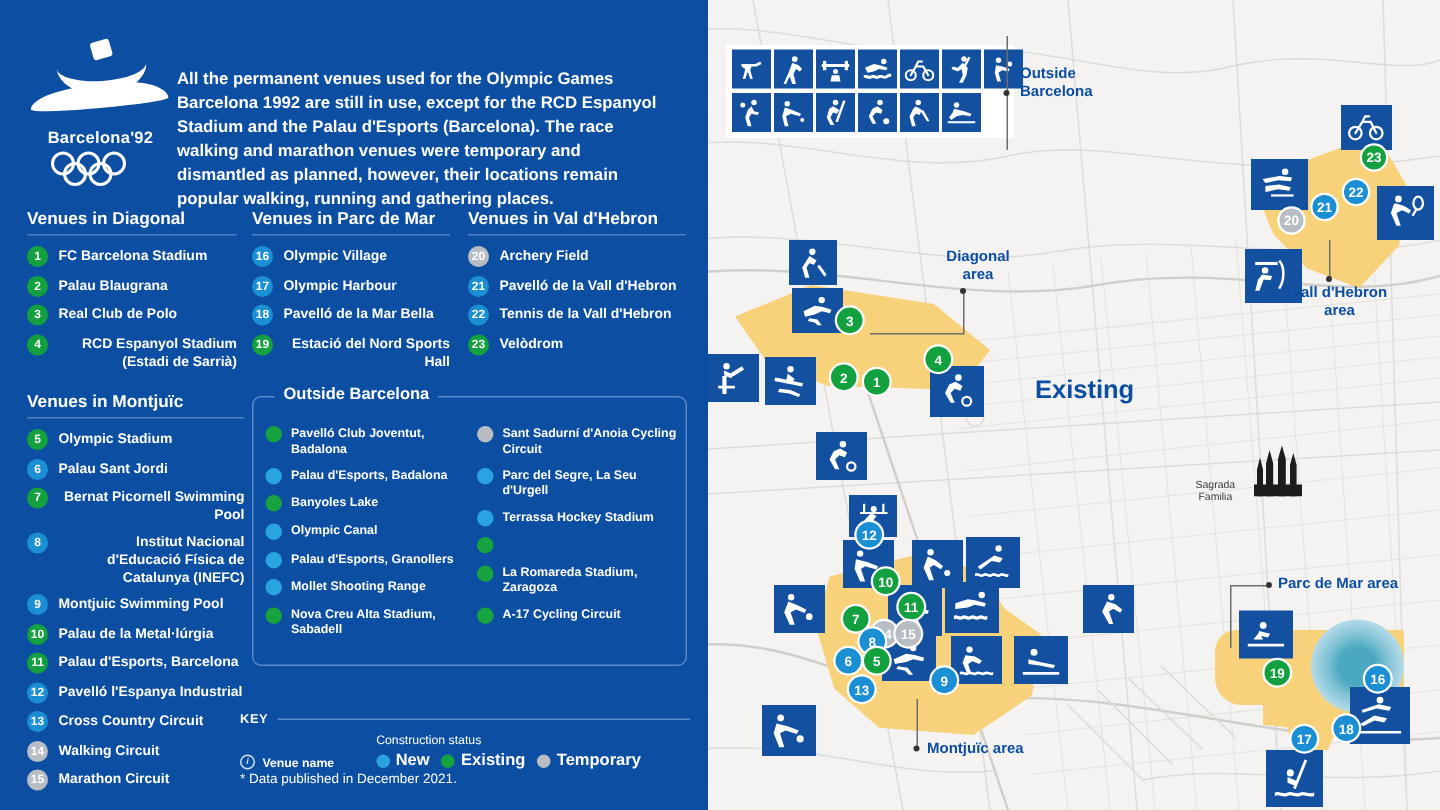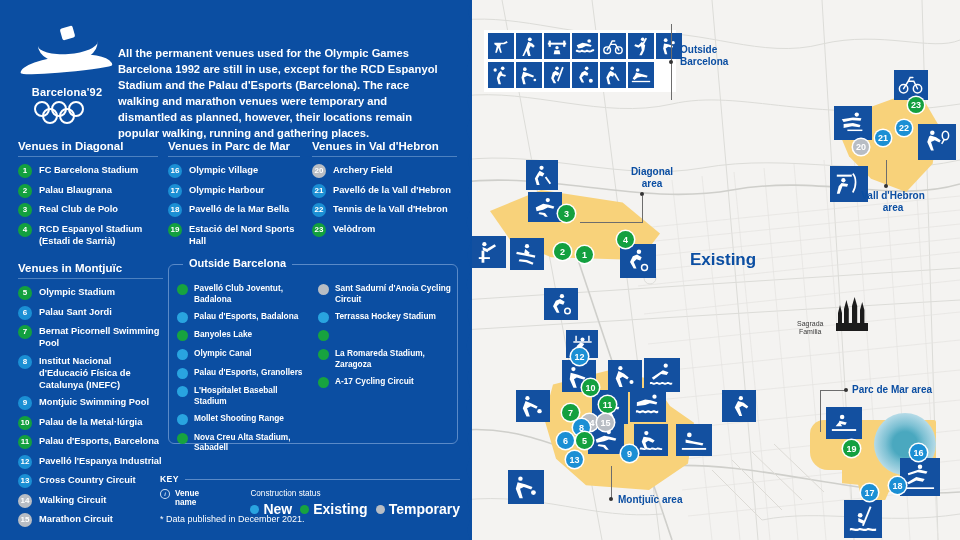--- a/index.html
+++ b/index.html
@@ -65,21 +65,21 @@
   .venue-row { display: flex; align-items: flex-start; margin-bottom: 5.5px; }
   .pin {
     flex: 0 0 auto; width: 14px; height: 14px; border-radius: 50%;
     color: #fff; font-size: 8px; font-weight: bold;
     display: flex; align-items: center; justify-content: center;
     margin-right: 7px; margin-top: 0px; line-height: 1;
   }
   .pin.new { background: #1b8fd4; }
   .pin.existing { background: #13a03f; }
   .pin.temporary { background: #b8bdc4; }
-  .vname { color: #fff; font-size: 9.3px; font-weight: bold; line-height: 1.3; }
+  .vname { color: #fff; font-size: 9.3px; font-weight: bold; line-height: 1.3; text-align: right; }
 
   #col-diagonal { position: absolute; left: 18px; top: 140px; width: 140px; }
   #col-parcdemar { position: absolute; left: 168px; top: 140px; width: 132px; }
   #col-valhebron { position: absolute; left: 312px; top: 140px; width: 145px; }
   #col-montjuic  { position: absolute; left: 18px; top: 262px; width: 145px; }
 
   
   #outside-box {
     position: absolute; left: 168px; top: 264px; width: 290px; height: 180px;
     border: 1px solid #5a8ac8; border-radius: 6px;
@@ -99,33 +99,33 @@
   .dot.existing { background: #17a33f; }
   .dot.temporary { background: #b8bdc4; }
   .oname { color: #fff; font-size: 8.3px; font-weight: bold; line-height: 1.28; }
 
   
   #key { position: absolute; left: 160px; top: 474px; width: 300px; }
   #key-head { display: flex; align-items: center; gap: 6px; }
   #key-label { color: #fff; font-size: 8.6px; font-weight: bold; letter-spacing: .4px; }
   #key-rule { flex: 1 1 auto; height: 1px; background: #5a8ac8; }
   #key-body { display: flex; margin-top: 5px; }
-  #key-venue { display: flex; align-items: flex-start; }
+  #key-venue { display: flex; align-items: flex-end; }
   #key-circle {
     width: 10px; height: 10px; border-radius: 50%; border: 1px solid #cfe0f2;
     color: #cfe0f2; font-size: 6px; font-style: italic; font-weight: bold;
     display: flex; align-items: center; justify-content: center; margin-right: 5px;
   }
   #key-venue-text { color: #fff; font-size: 8.2px; font-weight: bold; }
   #key-status { margin-left: 28px; }
   #key-status-title { color: #fff; font-size: 8.2px; font-weight: normal; margin-bottom: 3px; }
   #key-status-items { display: flex; gap: 8px; }
   .ks { display: flex; align-items: center; }
   .ks .dot { width: 9px; height: 9px; margin-right: 4px; margin-top: 0; }
-  .ks span.t { color: #fff; font-size: 14px; font-weight: bold; }
+  .ks span.t { color: #fff; font-size: 11px; font-weight: bold; }
   #footnote { position: absolute; left: 160px; top: 514px; color: #fff; font-size: 9px; }
 
   
   #map {
     position: absolute; left: 462px; top: 0; width: 498px; height: 540px;
     background: #f2f2f0; overflow: hidden;
   }
   #map svg.roads { position: absolute; left: 0; top: 0; }
 
   .zone { position: absolute; background: #f8d27a; }
@@ -814,35 +814,35 @@
           <div class="out-row">
             <span class="dot new"></span>
             <span class="oname">Olympic Canal</span>
           </div>
           <div class="out-row">
             <span class="dot new"></span>
             <span class="oname">Palau d'Esports, Granollers</span>
           </div>
           <div class="out-row">
             <span class="dot new"></span>
-            <span class="oname">L'Hospitalet Baseball Stadium</span>
-          </div>
-          <div class="out-row">
-            <span class="dot new"></span>
             <span class="oname">Mollet Shooting Range</span>
           </div>
           <div class="out-row">
             <span class="dot existing"></span>
             <span class="oname">Nova Creu Alta Stadium, Sabadell</span>
           </div>
         </div>
         <div class="out-col">
           <div class="out-row">
             <span class="dot temporary"></span>
             <span class="oname">Sant Sadurní d'Anoia Cycling Circuit</span>
+          </div>
+          <div class="out-row">
+            <span class="dot new"></span>
+            <span class="oname">Parc del Segre, La Seu d'Urgell</span>
           </div>
           <div class="out-row">
             <span class="dot new"></span>
             <span class="oname">Terrassa Hockey Stadium</span>
           </div>
           <div class="out-row">
             <span class="dot existing"></span>
           </div>
           <div class="out-row">
             <span class="dot existing"></span>

